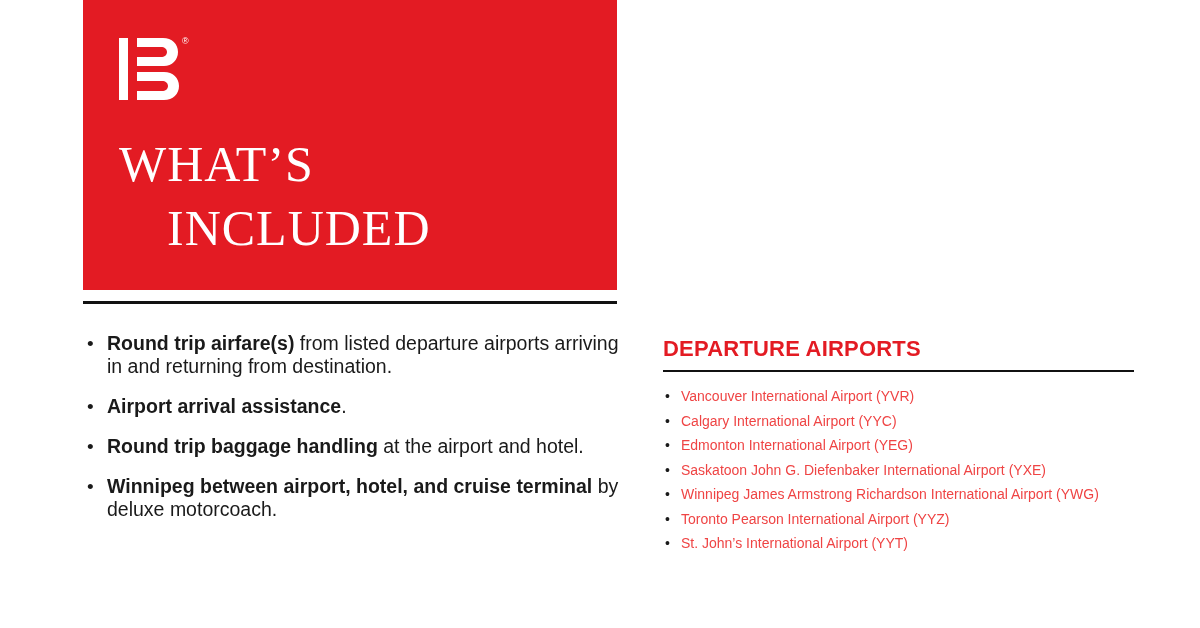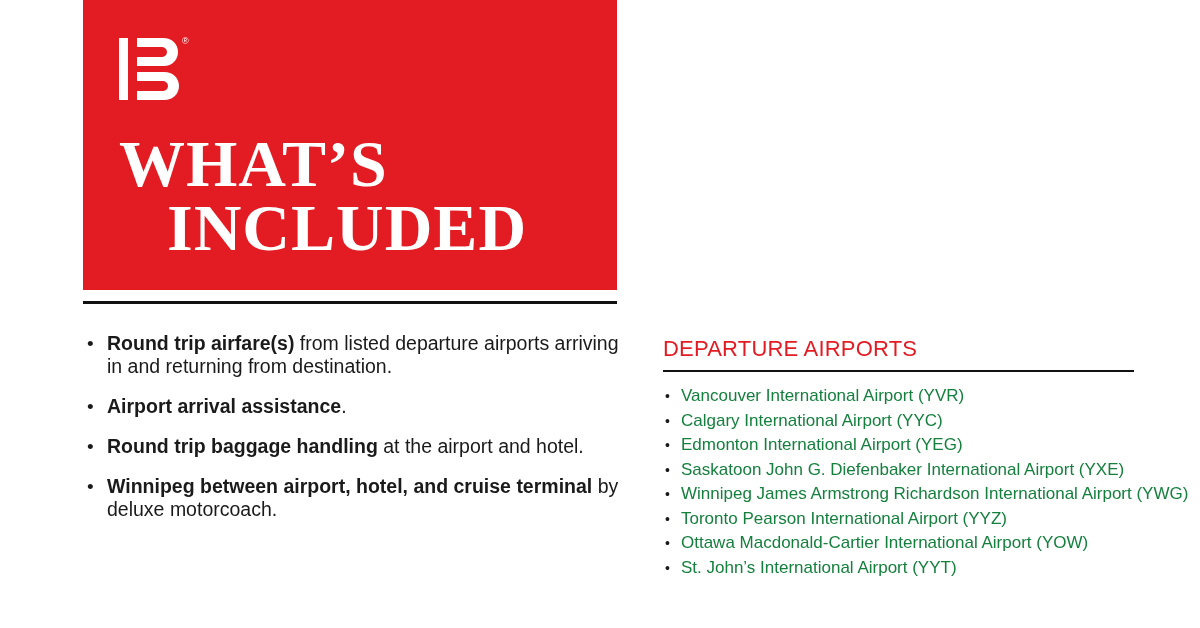--- a/index.html
+++ b/index.html
@@ -55,22 +55,22 @@
     font-size: 9px;
     font-family: "Liberation Sans", sans-serif;
   }
 
   .banner-title {
     position: absolute;
     left: 36px;
     top: 132px;
     color: #ffffff;
     font-family: "Liberation Serif", serif;
-    font-weight: 700;
-    font-size: 66px;
+    font-weight: 400;
+    font-size: 50px;
     line-height: 64px;
     letter-spacing: 1px;
   }
   .banner-title .line2 {
     display: block;
     margin-left: 48px;
   }
 
   .rule-left {
     position: absolute;
@@ -114,44 +114,44 @@
   .right-col {
     position: absolute;
     left: 663px;
     top: 336px;
     width: 480px;
   }
 
   .right-heading {
     color: #e31b23;
     font-size: 22px;
-    font-weight: 400;
+    font-weight: 700;
     letter-spacing: 0.2px;
     margin: 0;
     padding: 0 0 8px 0;
   }
 
   .rule-right {
     width: 471px;
     height: 2px;
     background: #111111;
     margin-bottom: 12px;
   }
 
   .airport-list {
     list-style: none;
     margin: 0;
     padding: 0;
   }
   .airport-list li {
     position: relative;
     padding-left: 18px;
-    font-size: 17px;
+    font-size: 14px;
     line-height: 24.5px;
-    color: #15803d;
+    color: #ef4444;
     white-space: nowrap;
   }
   .airport-list li:before {
     content: "\2022";
     position: absolute;
     left: 2px;
     top: 0;
     font-size: 14px;
     line-height: 24.5px;
     color: #1a1a1a;
@@ -201,18 +201,17 @@
   <div class="right-col">
     <h2 class="right-heading">DEPARTURE AIRPORTS</h2>
     <div class="rule-right"></div>
     <ul class="airport-list">
       <li>Vancouver International Airport (YVR)</li>
       <li>Calgary International Airport (YYC)</li>
       <li>Edmonton International Airport (YEG)</li>
       <li>Saskatoon John G. Diefenbaker International Airport (YXE)</li>
       <li>Winnipeg James Armstrong Richardson International Airport (YWG)</li>
       <li>Toronto Pearson International Airport (YYZ)</li>
-      <li>Ottawa Macdonald-Cartier International Airport (YOW)</li>
       <li>St. John’s International Airport (YYT)</li>
     </ul>
   </div>
 
 </div>
 
 </body></html>

